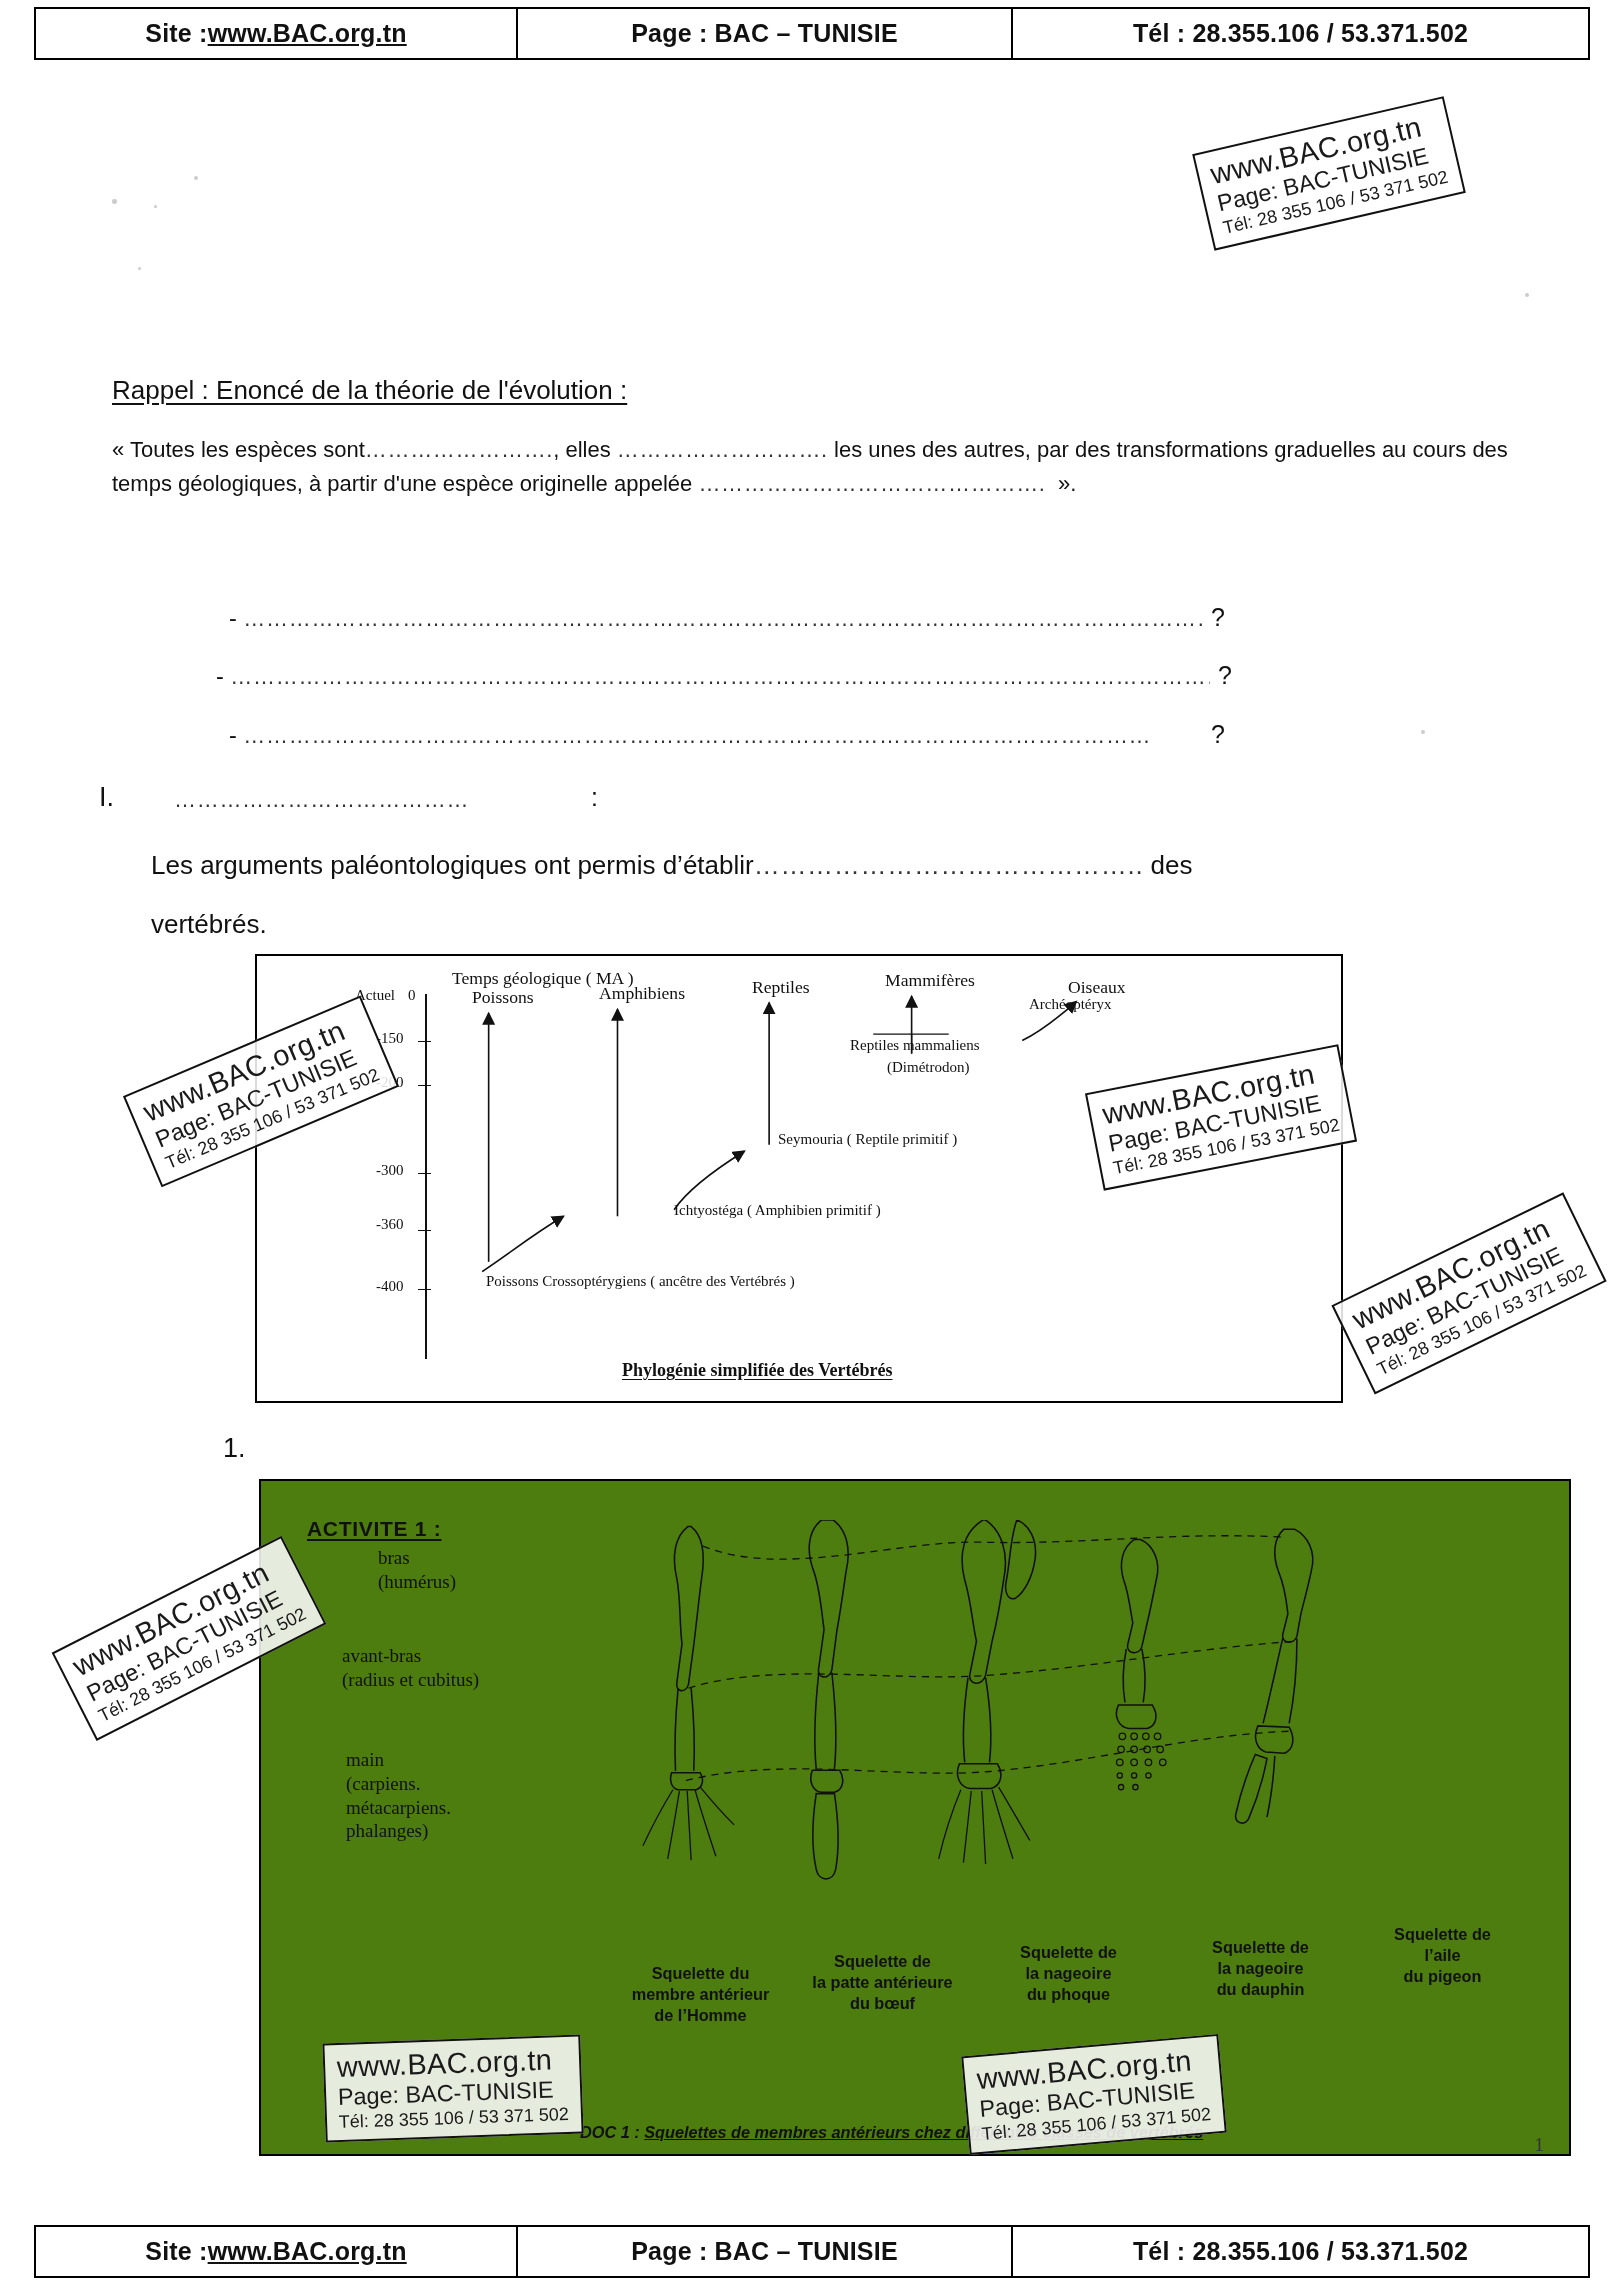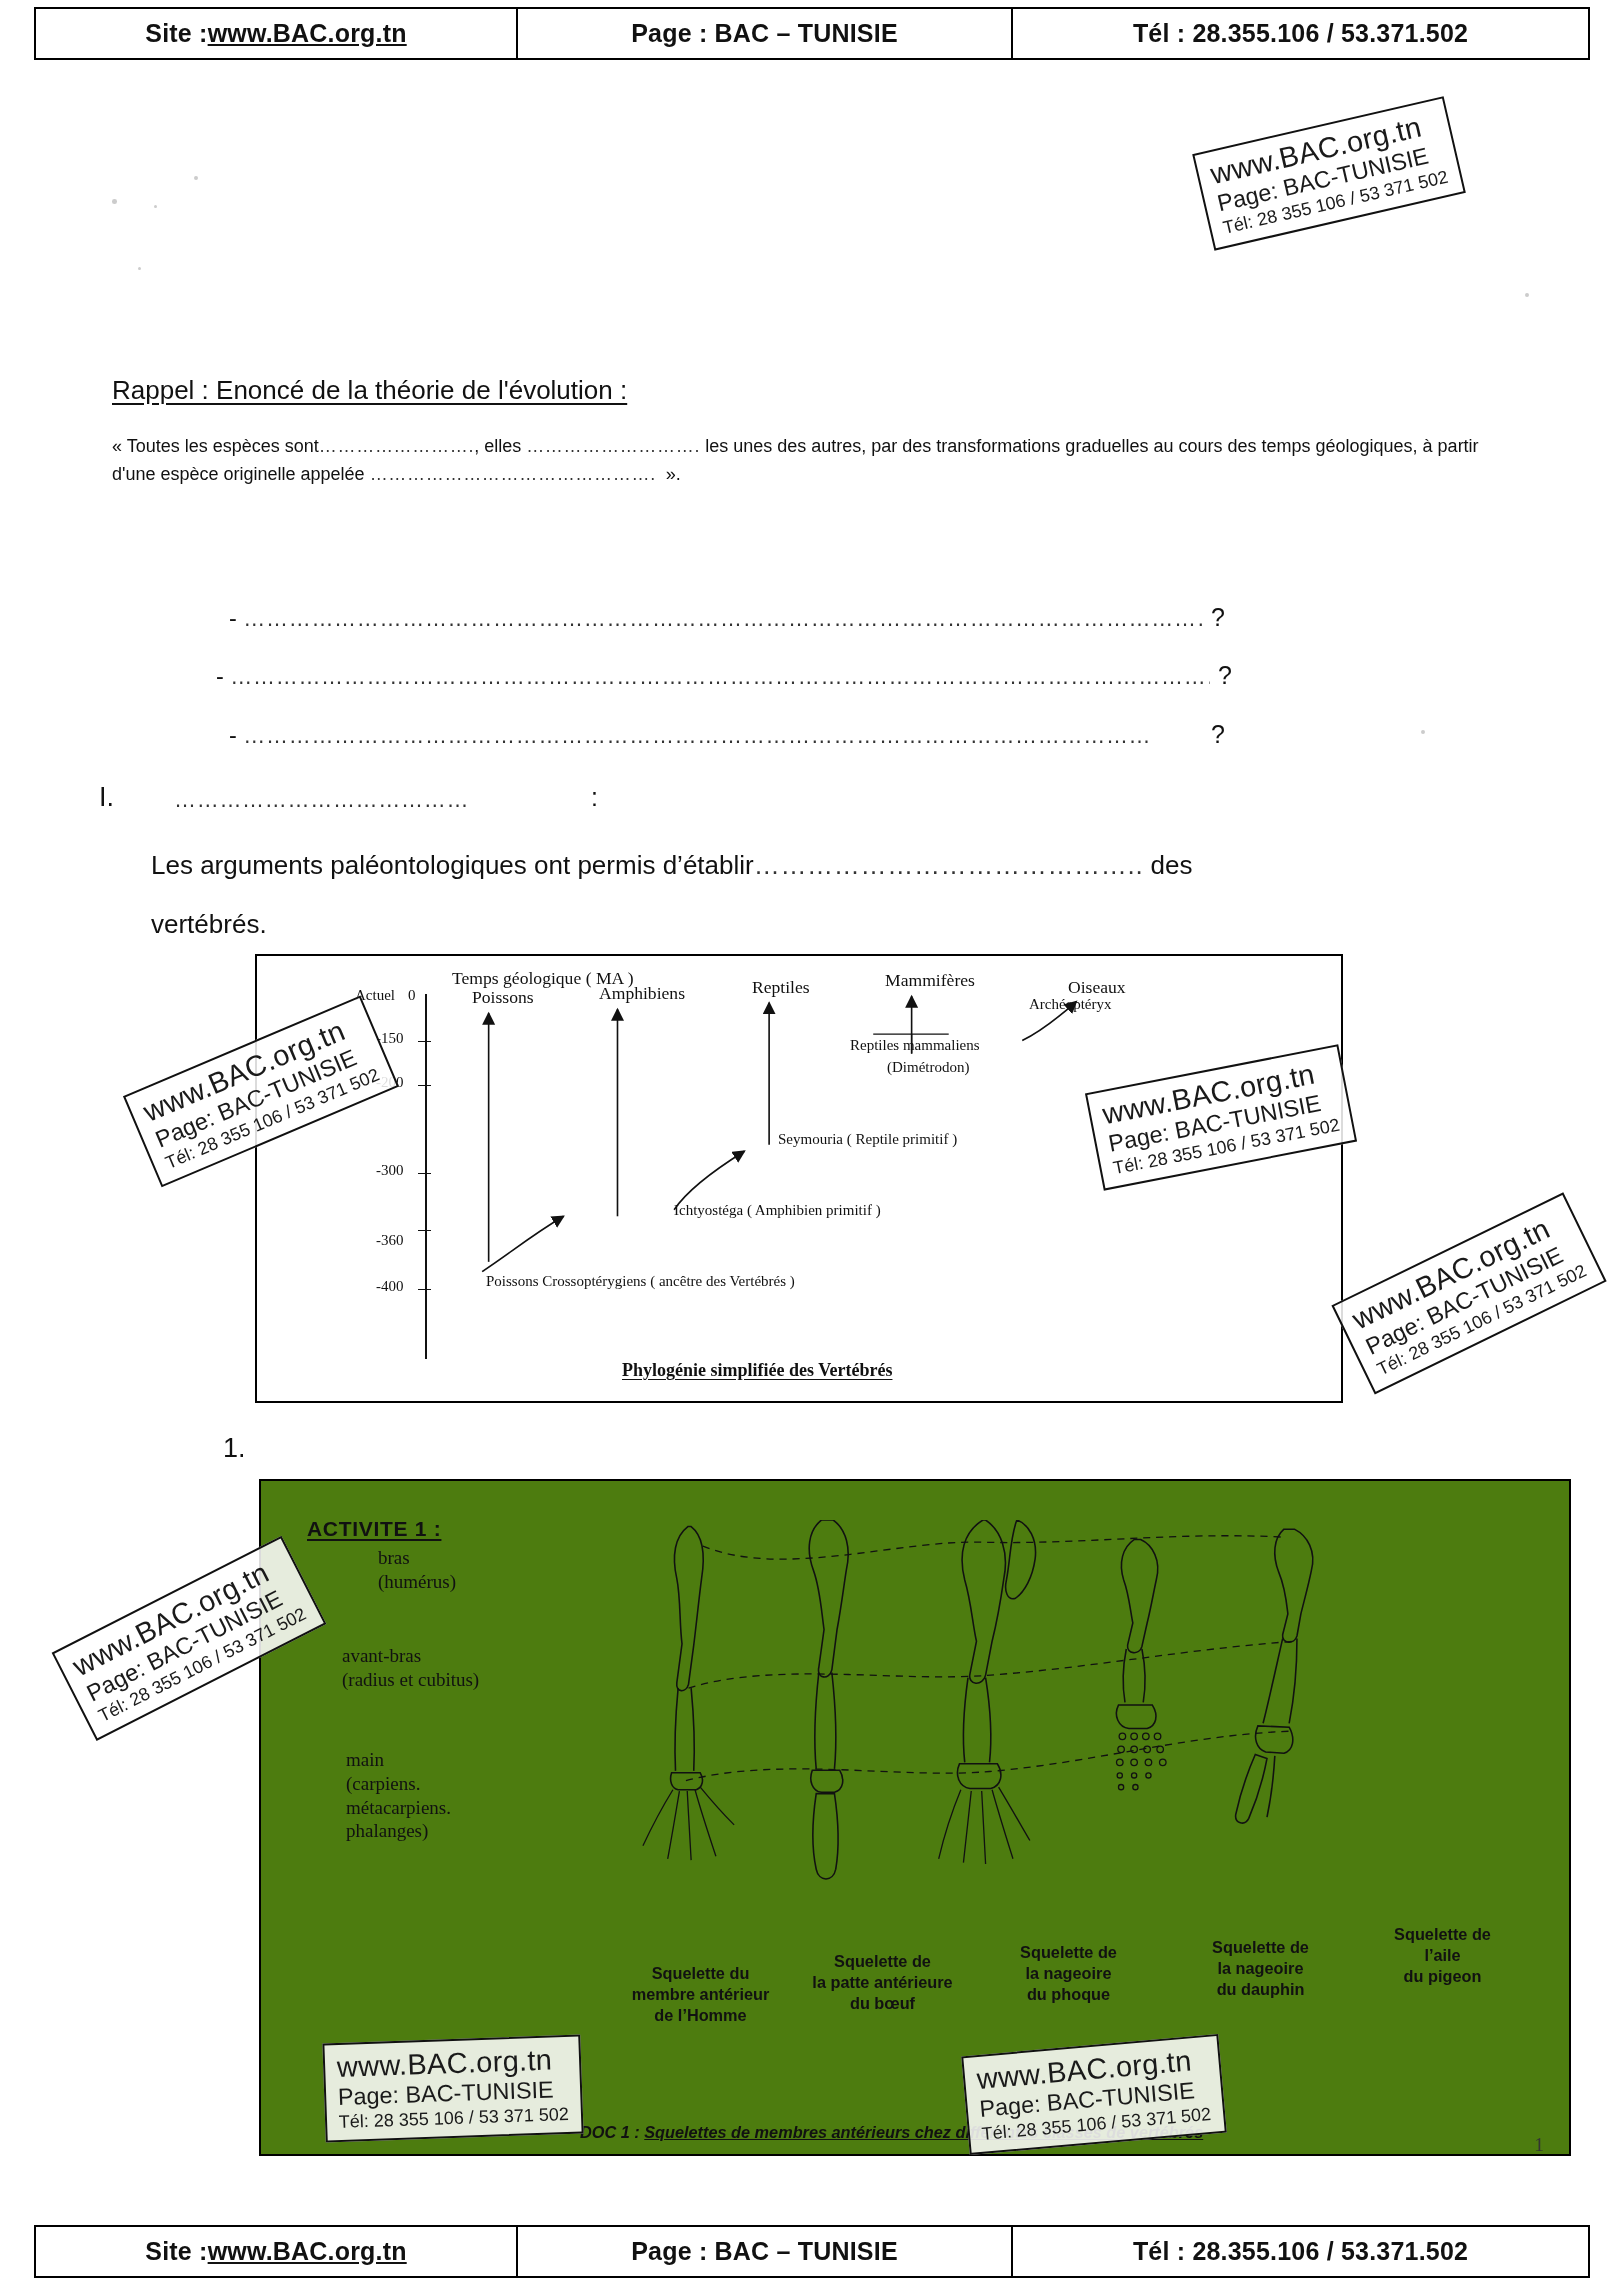--- a/index.html
+++ b/index.html
@@ -67,21 +67,21 @@
     font-size: 26px;
     text-decoration: underline;
     text-underline-offset: 3.9px;
   }
 
   .para {
     position: absolute;
     top: 361px;
     left: 78px;
     width: 1407px;
-    font-size: 18px;
+    font-size: 22px;
     line-height: 1.55;
   }
   .dots { letter-spacing: 0.7px; color: #333; }
 
   .qline {
     position: absolute;
     left: 195px;
     width: 996px;
     font-size: 22px;
     color: #333;
@@ -288,21 +288,21 @@
     <div class="lbl sm" style="left:98px; top:31px;">Actuel</div>
     <div class="lbl sm" style="left:151px; top:31px;">0</div>
 
     <div class="tick" style="top:85px;"></div>
     <div class="lbl sm" style="left:119px; top:74px;">-150</div>
     <div class="tick" style="top:129px;"></div>
     <div class="lbl sm" style="left:119px; top:118px;">-200</div>
     <div class="tick" style="top:217px;"></div>
     <div class="lbl sm" style="left:119px; top:206px;">-300</div>
     <div class="tick" style="top:274px;"></div>
-    <div class="lbl sm" style="left:119px; top:276px;">-360</div>
+    <div class="lbl sm" style="left:119px; top:260px;">-360</div>
     <div class="tick" style="top:333px;"></div>
     <div class="lbl sm" style="left:119px; top:322px;">-400</div>
 
     <div class="lbl" style="left:215px; top:31px;">Poissons</div>
     <div class="lbl" style="left:342px; top:27px;">Amphibiens</div>
     <div class="lbl" style="left:495px; top:21px;">Reptiles</div>
     <div class="lbl" style="left:628px; top:14.3px;">Mammifères</div>
     <div class="lbl" style="left:811px; top:21px;">Oiseaux</div>
 
     <div class="lbl sm" style="left:772px; top:40px;">Archéoptéryx</div>

